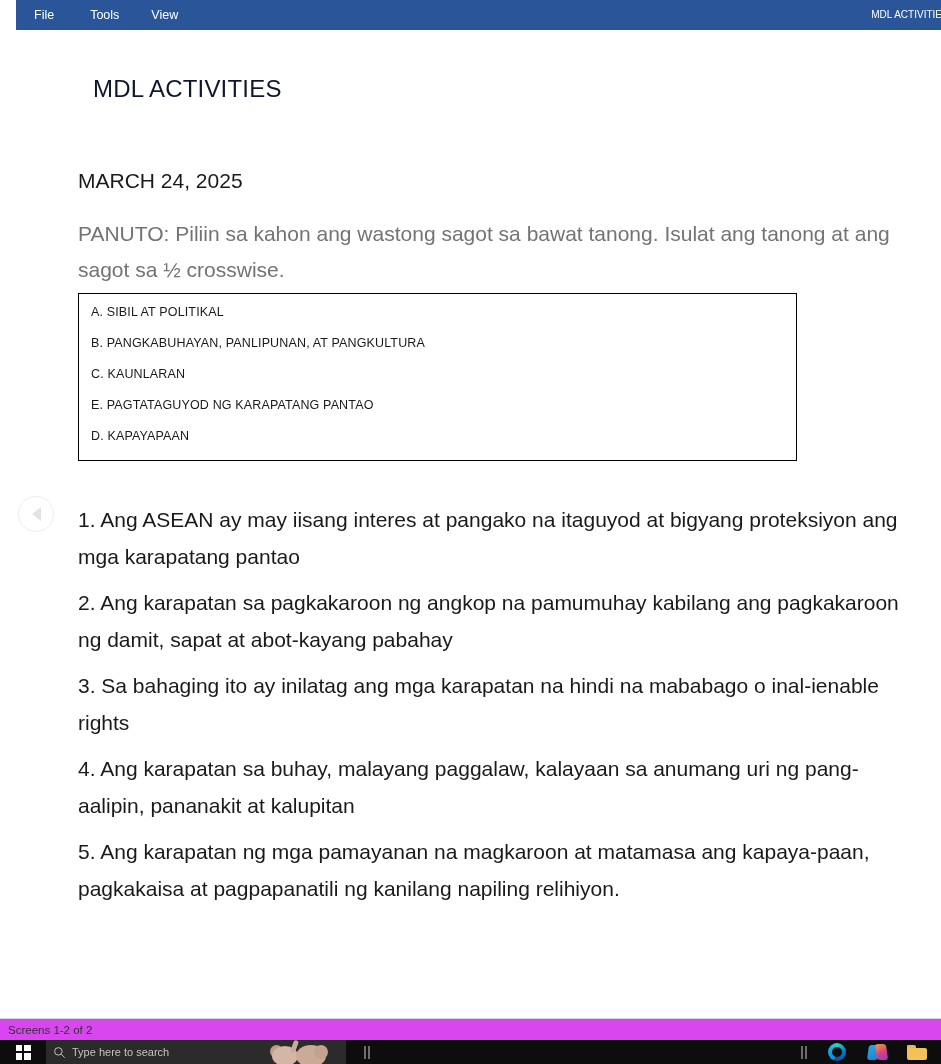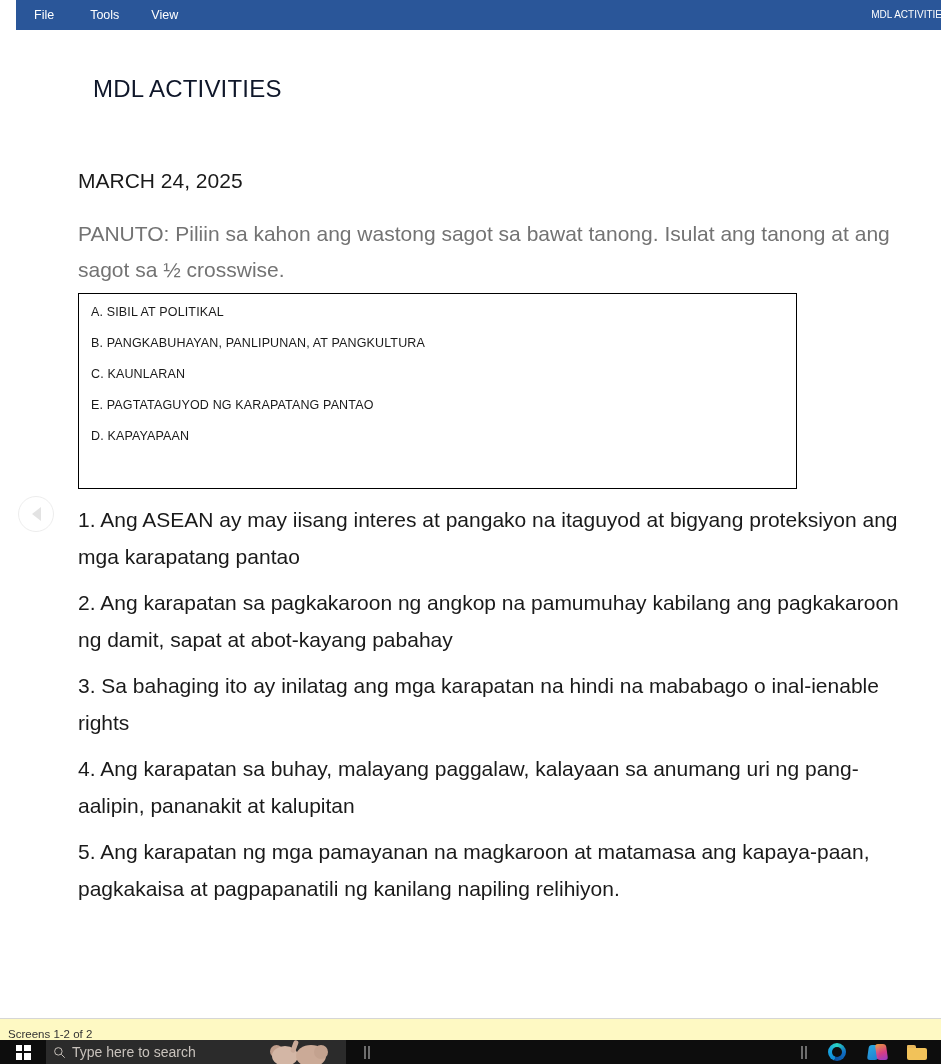--- a/index.html
+++ b/index.html
@@ -94,21 +94,21 @@
     line-height: 36px;
     color: #737373;
   }
 
   
   .options-box {
     position: absolute;
     left: 78px;
     top: 263px;
     width: 719px;
-    height: 196px;
+    height: 168px;
     border: 1.4px solid #000000;
     background: #ffffff;
     padding: 11px 0 0 12px;
   }
   .option-row {
     font-size: 12.5px;
     color: #1a1a1a;
     line-height: 15px;
     margin-bottom: 16px;
     white-space: nowrap;
@@ -153,24 +153,24 @@
     border-right: 9px solid #e3e3e3;
   }
 
   
   .statusbar {
     position: absolute;
     left: 0;
     top: 1018px;
     width: 941px;
     height: 22px;
-    background: #fef9c3;
+    background: #d946ef;
     border-top: 1px solid #d6d6d6;
     display: flex;
-    align-items: flex-end;
+    align-items: center;
   }
   .status-text {
     font-size: 11.5px;
     color: #333333;
     padding-left: 8px;
     white-space: nowrap;
   }
 
   
   .taskbar {
@@ -212,21 +212,21 @@
   }
   .search-icon {
     width: 26px;
     display: flex;
     align-items: center;
     justify-content: center;
     flex: none;
   }
   .search-icon svg { display: block; }
   .search-placeholder {
-    font-size: 14px;
+    font-size: 11px;
     color: #c8c2bc;
     white-space: nowrap;
   }
   .cortana-img {
     position: absolute;
     right: 14px;
     top: 0;
     width: 62px;
     height: 24px;
     overflow: hidden;

